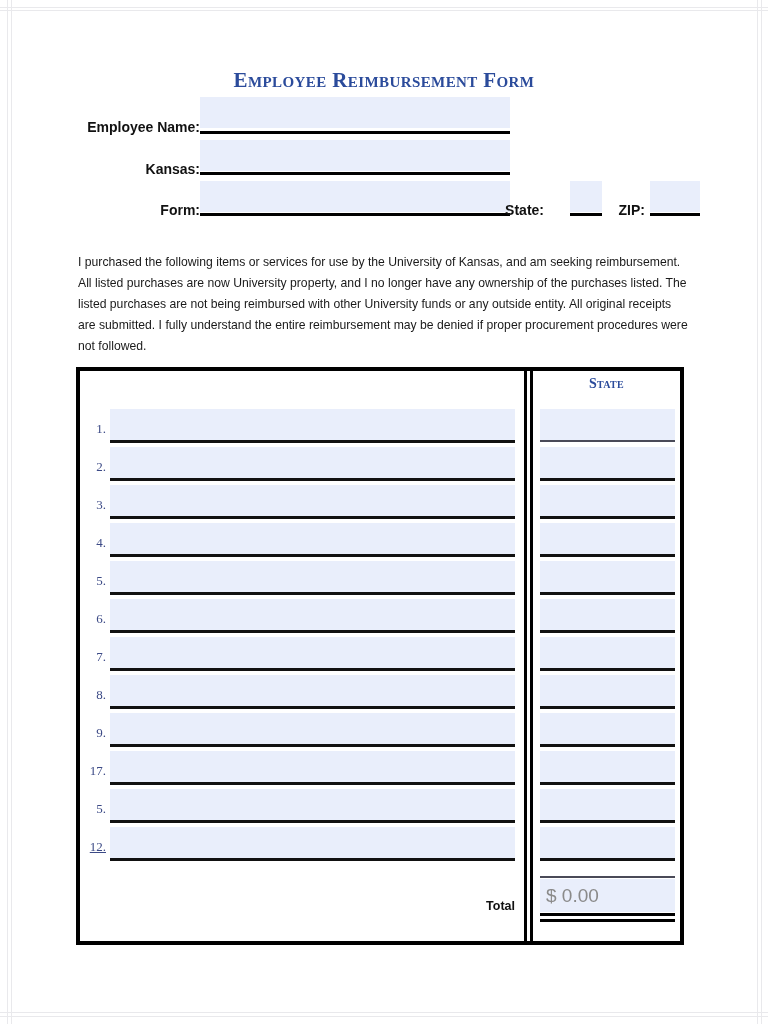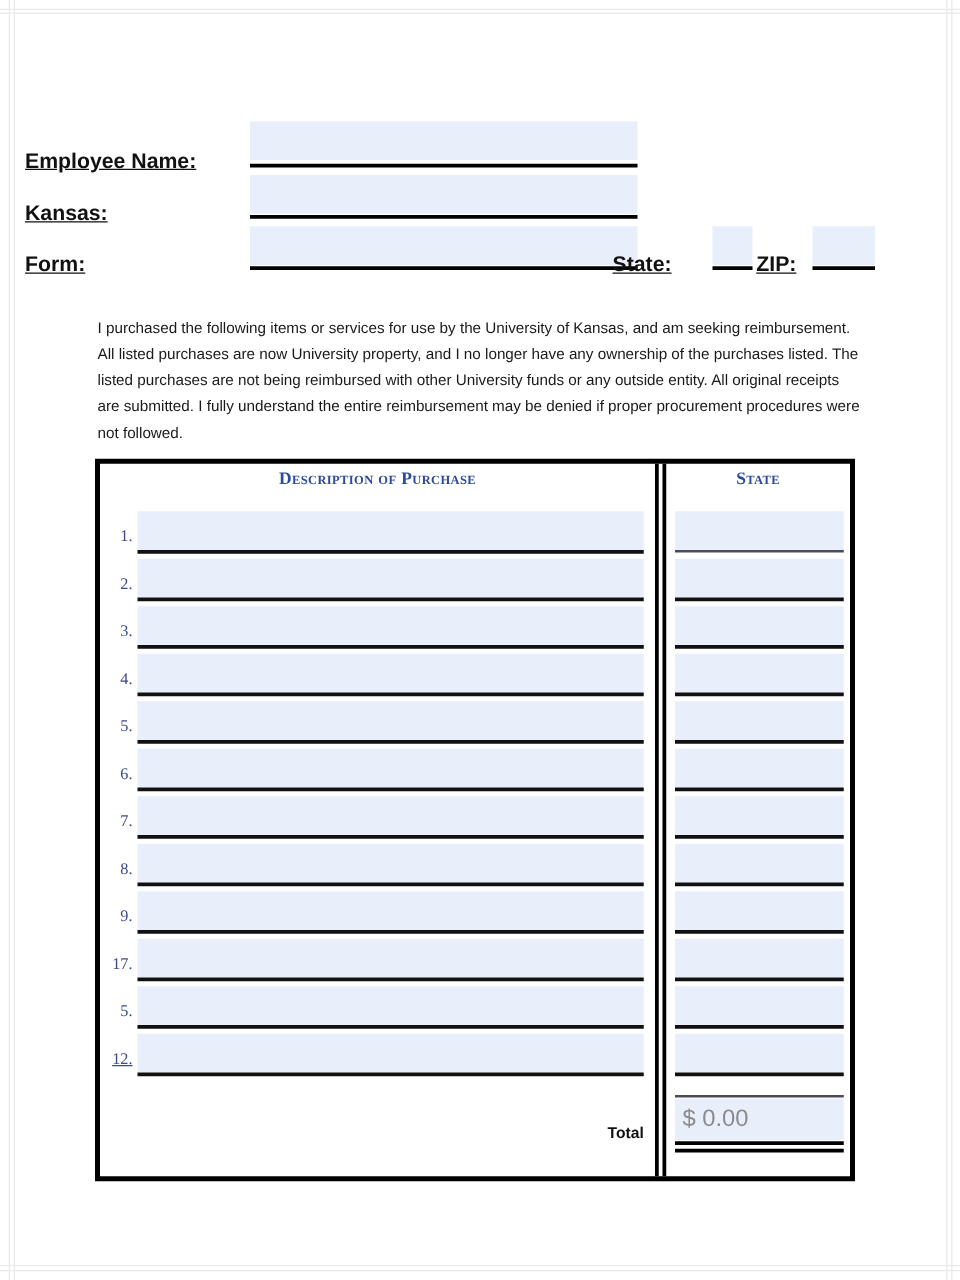--- a/index.html
+++ b/index.html
@@ -43,26 +43,25 @@
     font-family: "Liberation Serif", serif;
     font-size: 21px;
     font-weight: bold;
     font-variant: small-caps;
     letter-spacing: 0.4px;
   }
 
   
   .field-label {
     position: absolute;
-    font-size: 17px;
+    font-size: 14px;
     font-weight: bold;
     color: #111111;
-    text-align: left;
+    text-align: right;
     white-space: nowrap;
-    text-decoration: underline;
   }
   .field-box {
     position: absolute;
     background: #e9eefb;
   }
   .field-rule {
     position: absolute;
     background: #000000;
     height: 3px;
   }
@@ -225,20 +224,21 @@
 
   <div class="frame-line frame-top"></div>
   <div class="frame-line frame-top2"></div>
   <div class="frame-line frame-left"></div>
   <div class="frame-line frame-left2"></div>
   <div class="frame-line frame-right"></div>
   <div class="frame-line frame-right2"></div>
   <div class="frame-line frame-bot"></div>
   <div class="frame-line frame-bot2"></div>
 
+  <div id="form-title">Employee Reimbursement Form</div>
 
   <div class="field-label" id="lbl-employee-name">Employee Name:</div>
   <div class="field-box" id="box-employee-name"></div>
   <div class="field-rule" id="rule-employee-name"></div>
 
   <div class="field-label" id="lbl-address">Kansas:</div>
   <div class="field-box" id="box-address"></div>
   <div class="field-rule" id="rule-address"></div>
 
   <div class="field-label" id="lbl-city">Form:</div>
@@ -249,21 +249,20 @@
   <div class="field-box" id="box-state"></div>
   <div class="field-rule" id="rule-state"></div>
 
   <div class="field-label" id="lbl-zip">ZIP:</div>
   <div class="field-box" id="box-zip"></div>
   <div class="field-rule" id="rule-zip"></div>
 
   <div id="statement">I purchased the following items or services for use by the University of Kansas, and am seeking reimbursement.  All listed purchases are now University property, and I no longer have any ownership of the purchases listed.  The listed purchases are not being reimbursed with other University funds or any outside entity.  All original receipts are submitted.  I fully understand the entire reimbursement may be denied if proper procurement procedures were not followed.</div>
 
   <div id="purchase-table">
-    <div class="col-header" id="hdr-description">Description of Purchase</div>
     <div class="col-header" id="hdr-amount">State</div>
 
     <div id="col-divider-a"></div>
     <div id="col-divider-b"></div>
 
     <div id="rows-container">
         <div class="desc-box" style="top: 38px; height: 31px;"></div>
         <div class="amt-box" style="top: 38px; height: 31px;"></div>
         <div class="row-num" style="top: 50px;">1.</div>
         <div class="desc-rule" style="top: 69px;"></div>

